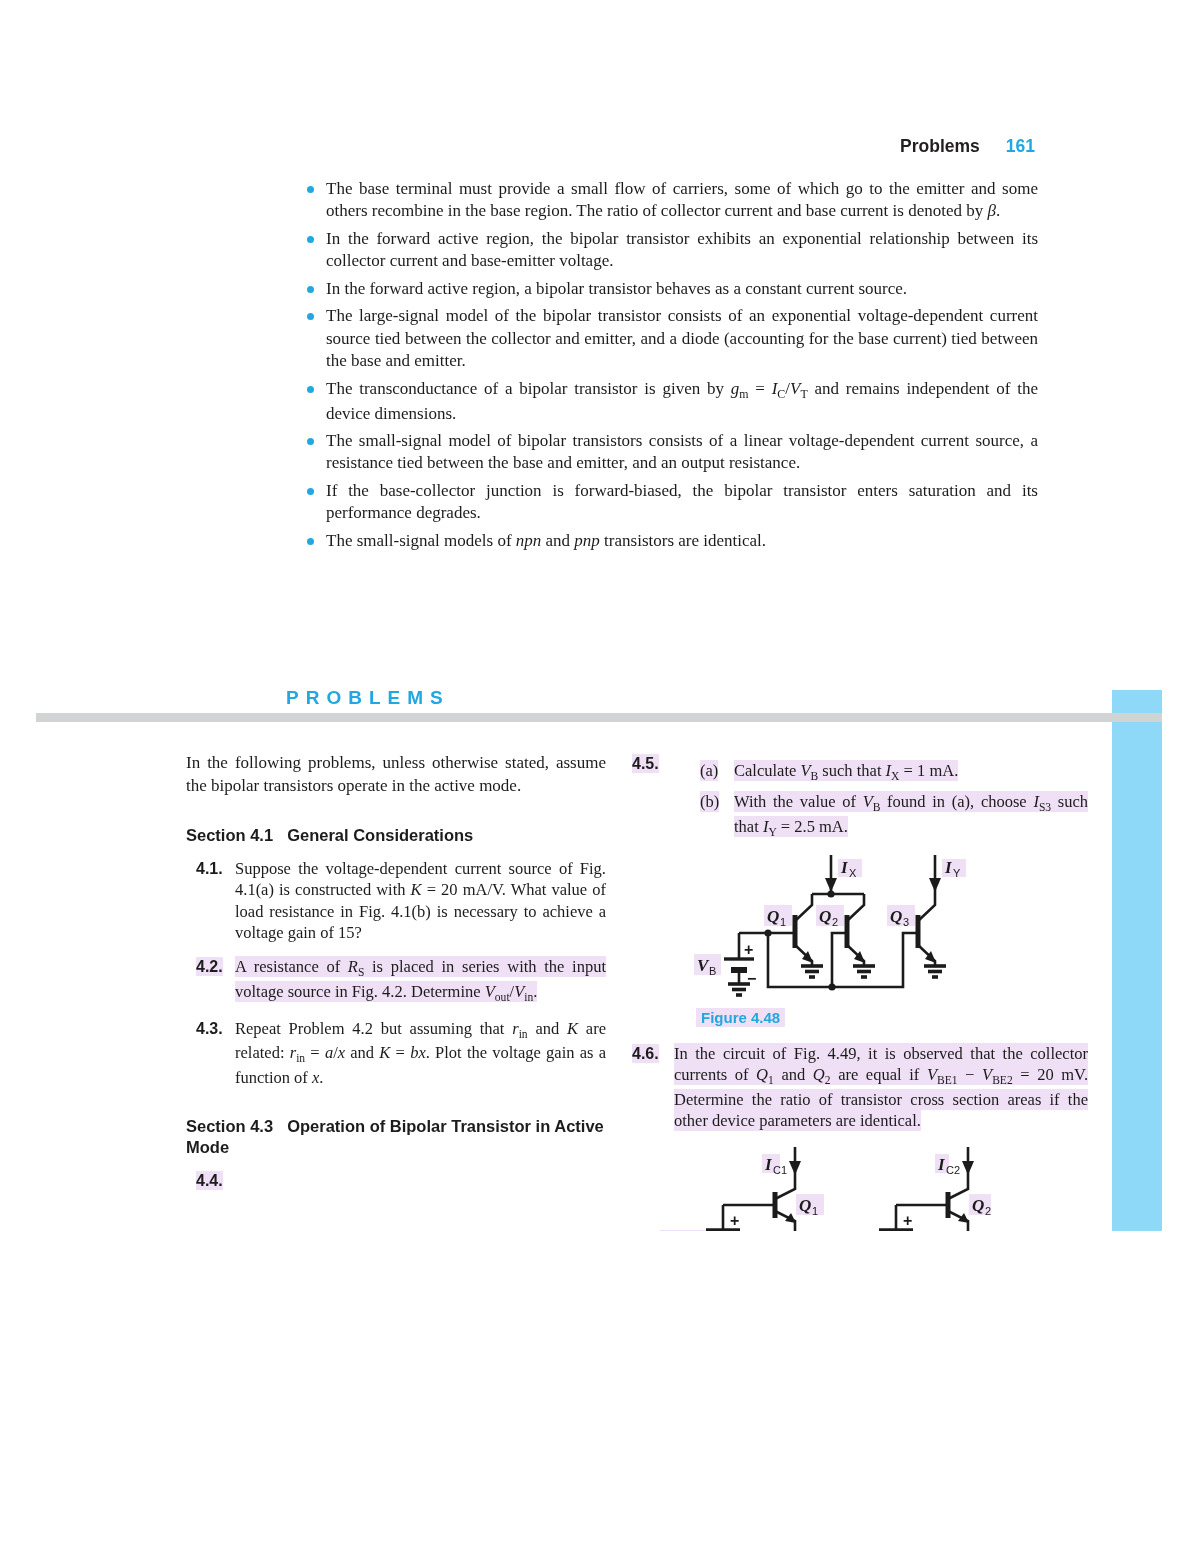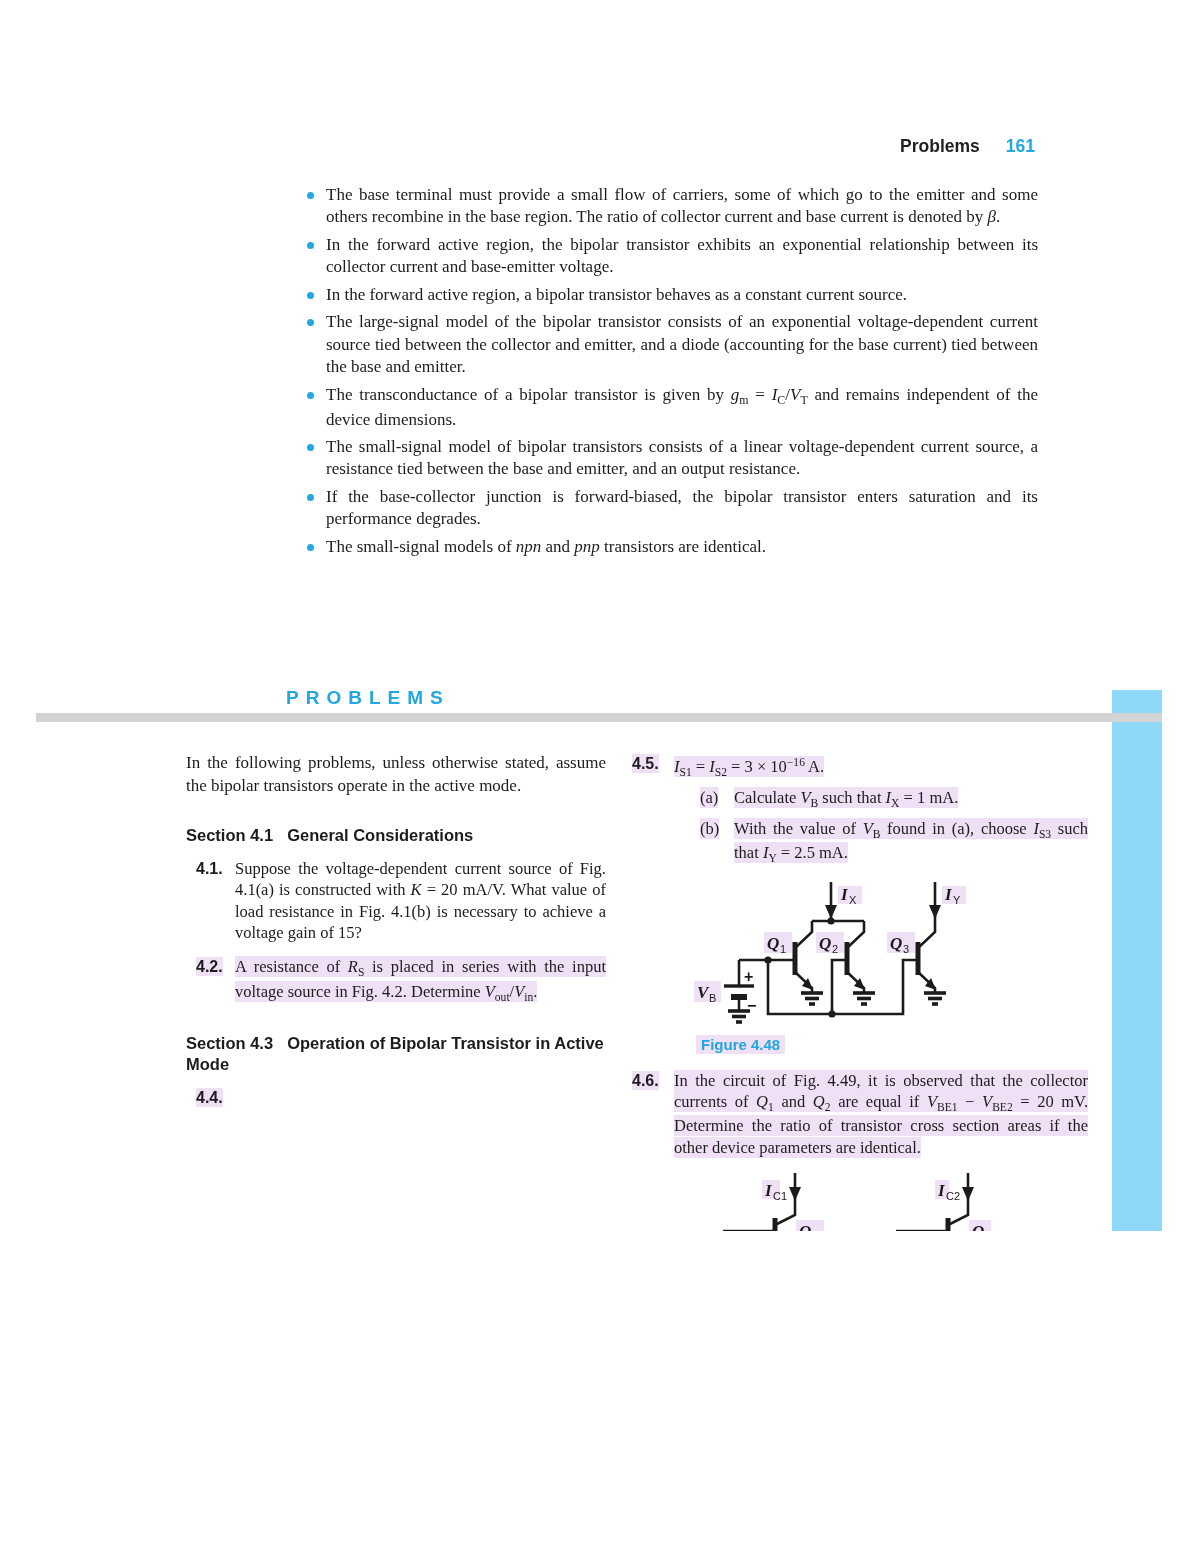--- a/index.html
+++ b/index.html
@@ -13,21 +13,21 @@
   body{background:#fff;font-family:"Liberation Serif",serif;color:var(--text-black);}
   .page{position:relative;width:1200px;height:1231px;background:#fff;overflow:hidden;}
 
   
   .page-header{position:absolute;top:136px;right:165px;display:flex;gap:26px;
     font-family:"Liberation Sans",sans-serif;font-weight:bold;font-size:17.5px;}
   .page-header .hdr-label{color:#231f20;}
   .page-header .hdr-num{color:var(--accent-cyan);}
 
   
-  .summary{position:absolute;left:305px;top:184px;width:733px;}
+  .summary{position:absolute;left:305px;top:178px;width:733px;}
   .summary ul{list-style:none;}
   .summary li{position:relative;padding-left:21px;margin-bottom:5px;
     font-size:17px;line-height:1.32;text-align:justify;}
   .summary li::before{content:"";position:absolute;left:2px;top:8px;width:7px;height:7px;
     border-radius:50%;background:var(--accent-cyan);}
   i{font-style:italic;}
   sub{font-size:70%;}
   sup{font-size:70%;}
 
   
@@ -115,36 +115,39 @@
     <div class="problem">
       <span class="pnum">4.1.</span>
       <div class="pbody"><span>Suppose the voltage-dependent current source of Fig. 4.1(a) is constructed with <i>K</i> = 20 mA/V. What value of load resistance in Fig. 4.1(b) is necessary to achieve a voltage gain of 15?</span></div>
     </div>
 
     <div class="problem">
       <span class="pnum"><span class="hl-text">4.2.</span></span>
       <div class="pbody"><span class="hl-text">A resistance of <i>R</i><sub>S</sub> is placed in series with the input voltage source in Fig. 4.2. Determine <i>V</i><sub>out</sub>/<i>V</i><sub>in</sub>.</span></div>
     </div>
 
+    <div class="problem">
+      <span class="pnum">4.3.</span>
+      <div class="pbody"><span>Repeat Problem 4.2 but assuming that <i>r</i><sub>in</sub> and <i>K</i> are related: <i>r</i><sub>in</sub> = <i>a</i>/<i>x</i> and <i>K</i> = <i>bx</i>. Plot the voltage gain as a function of <i>x</i>.</span></div>
+    </div>
 
     <div class="section-heading">
       <span class="sec-label">Section 4.3</span><span>Operation of Bipolar Transistor in Active Mode</span>
     </div>
 
     <div class="problem">
       <span class="pnum"><span class="hl-text">4.4.</span></span>
     </div>
   </div>
 
   <div class="col-right">
 
     <div class="problem">
       <span class="pnum"><span class="hl-text">4.5.</span></span>
       <div class="pbody">
-        <div class="formula-line"><span class="hl-text"><i>I</i><sub>S1</sub> = <i>I</i><sub>S2</sub> = 3 × 10<sup>−16</sup> A.</span></div>
         <div class="sub-item">
           <span class="sub-label"><span class="hl-text">(a)</span></span>
           <span class="sub-text"><span class="hl-text">Calculate <i>V</i><sub>B</sub> such that <i>I</i><sub>X</sub> = 1 mA.</span></span>
         </div>
         <div class="sub-item">
           <span class="sub-label"><span class="hl-text">(b)</span></span>
           <span class="sub-text"><span class="hl-text">With the value of <i>V</i><sub>B</sub> found in (a), choose <i>I</i><sub>S3</sub> such that <i>I</i><sub>Y</sub> = 2.5 mA.</span></span>
         </div>
       </div>
     </div>

